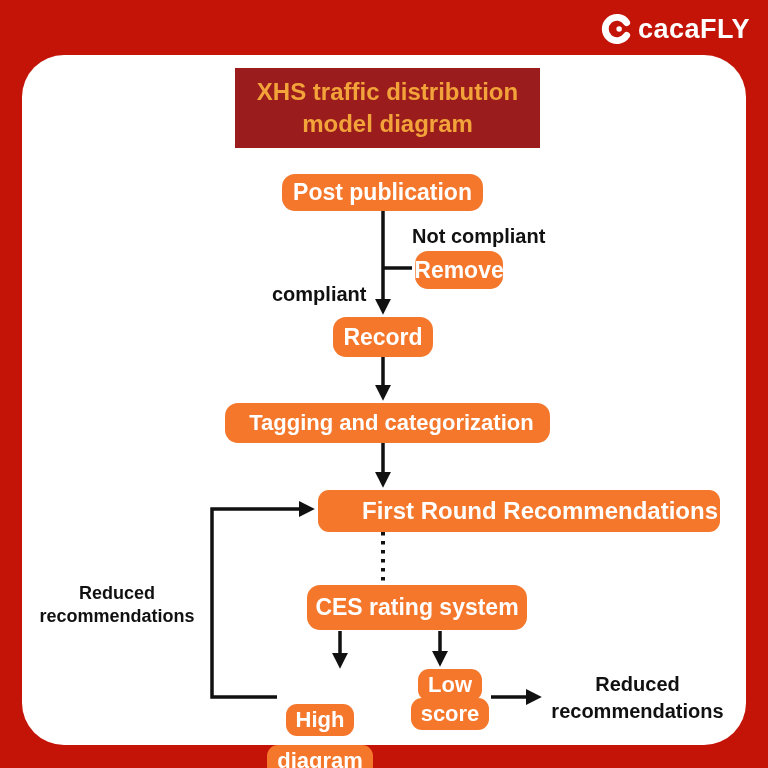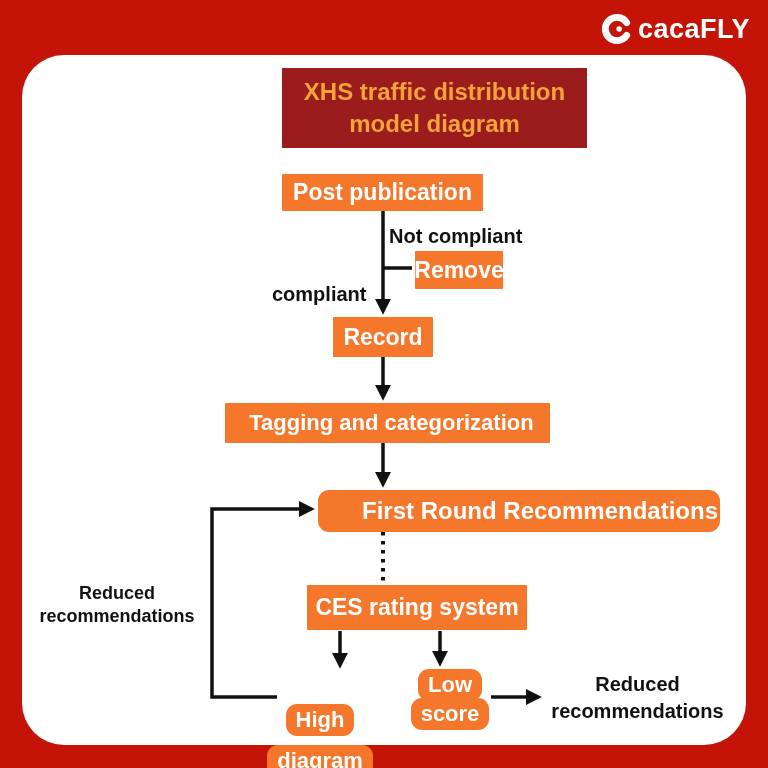--- a/index.html
+++ b/index.html
@@ -27,28 +27,27 @@
     color:#ffffff;
   }
   .title-box{
     position:absolute;
     left:235px;top:68px;width:305px;height:80px;
     background:var(--title-box-red,#9b1c1c);
     color:var(--title-text-amber,#f2a33a);
     display:flex;flex-direction:column;align-items:center;justify-content:center;
     font-weight:bold;font-size:24px;line-height:32px;
     text-align:center;
-    margin-left:47px;
   }
   .node{
     position:absolute;
     background:var(--node-orange,#f4772c);
     color:#ffffff;font-weight:bold;
     display:flex;align-items:center;justify-content:center;
-    border-radius:1px;white-space:nowrap;
+    border-radius:13px;white-space:nowrap;
   }
   .pill-stack{
     position:absolute;
     display:flex;flex-direction:column;align-items:center;
   }
   .pill-stack span{
     background:var(--node-orange,#f4772c);
     color:#ffffff;font-weight:bold;font-size:22px;
     padding:1px 10px;border-radius:11px;line-height:30px;
     white-space:nowrap;
@@ -117,21 +116,21 @@
   <div class="pill-stack" style="left:277px;top:704px;width:86px;gap:12px;">
     <span>High</span>
     <span>diagram</span>
   </div>
 
   <div class="pill-stack" style="left:412px;top:669px;width:76px;">
     <span>Low</span>
     <span>score</span>
   </div>
 
-  <div class="lbl" style="left:389px;top:225px;font-size:20px;">Not compliant</div>
+  <div class="lbl" style="left:412px;top:225px;font-size:20px;">Not compliant</div>
 
   <div class="lbl" style="left:272px;top:283px;font-size:20px;">compliant</div>
 
   <div class="lbl two-line" style="left:33px;top:582px;width:168px;font-size:18px;line-height:23px;">
     <div>Reduced</div>
     <div>recommendations</div>
   </div>
 
   <div class="lbl two-line" style="left:545px;top:671px;width:185px;font-size:20px;line-height:27px;">
     <div>Reduced</div>

